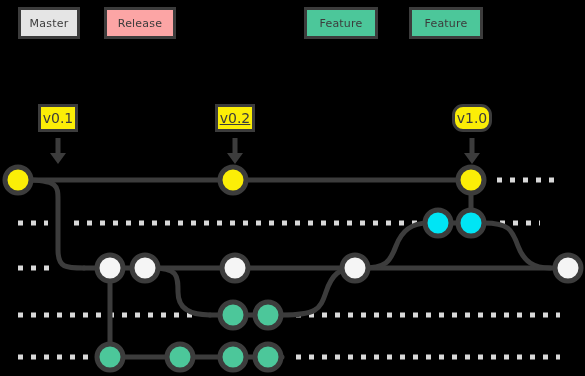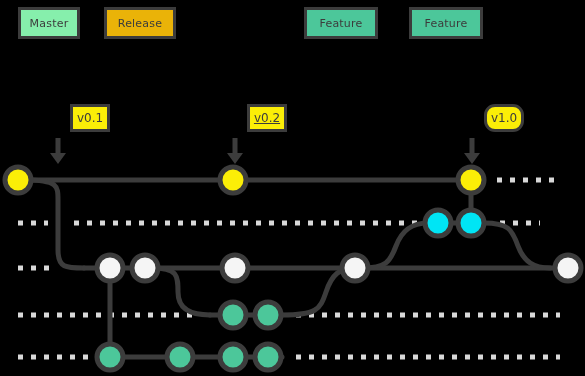--- a/index.html
+++ b/index.html
@@ -44,37 +44,36 @@
   }
   .tag-box {
     position: absolute;
     width: 40px;
     height: 28px;
     border: 3px solid #3c3c3c;
     box-sizing: border-box;
     display: flex;
     align-items: center;
     justify-content: center;
-    font-size: 12px;
+    font-size: 14px;
     color: #3c3c3c;
     user-select: none;
-    margin-left: 32px;
   }
   svg { display: block; }
 </style>
 </head>
 <body>
 
 <div id="canvas">
 
   <div class="legend-row">
-    <div class="legend-item" style="left: 18px; width: 62px; background: #86efac;">
+    <div class="legend-item" style="left: 18px; width: 62px; background: #e5e5e5;">
       <span>Master</span>
     </div>
-    <div class="legend-item" style="left: 104px; width: 72px; background: #eab308;">
+    <div class="legend-item" style="left: 104px; width: 72px; background: #fca5a5;">
       <span>Release</span>
     </div>
     <div class="legend-item" style="left: 304px; width: 74px; background: rgb(76, 199, 154);">
       <span>Feature</span>
     </div>
     <div class="legend-item" style="left: 409px; width: 74px; background: rgb(76, 199, 154);">
       <span>Feature</span>
     </div>
   </div>
 

